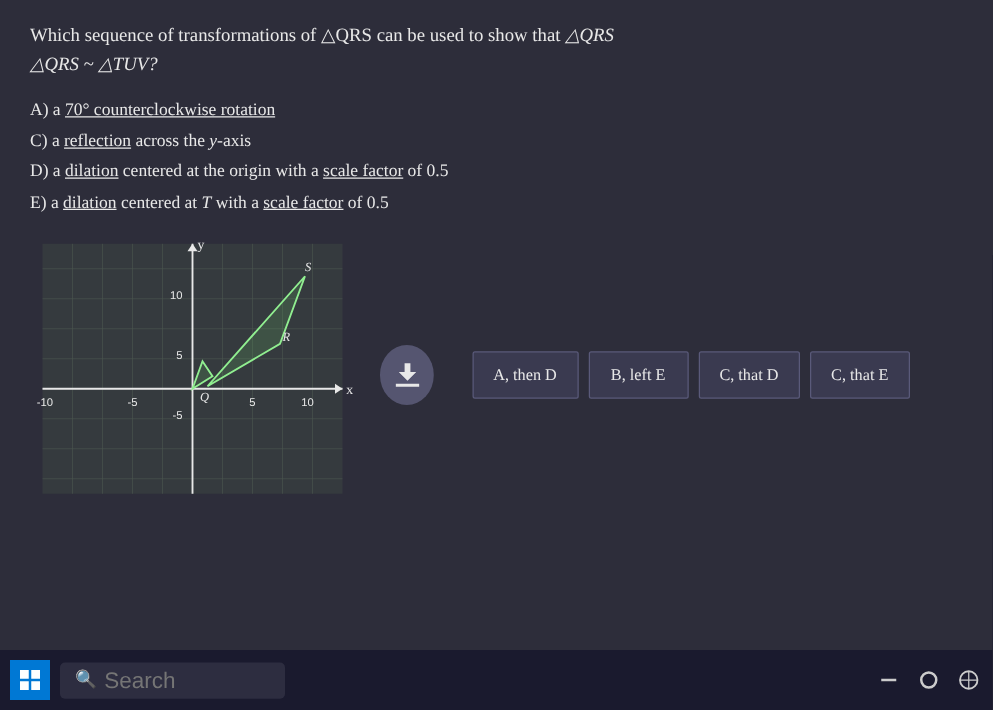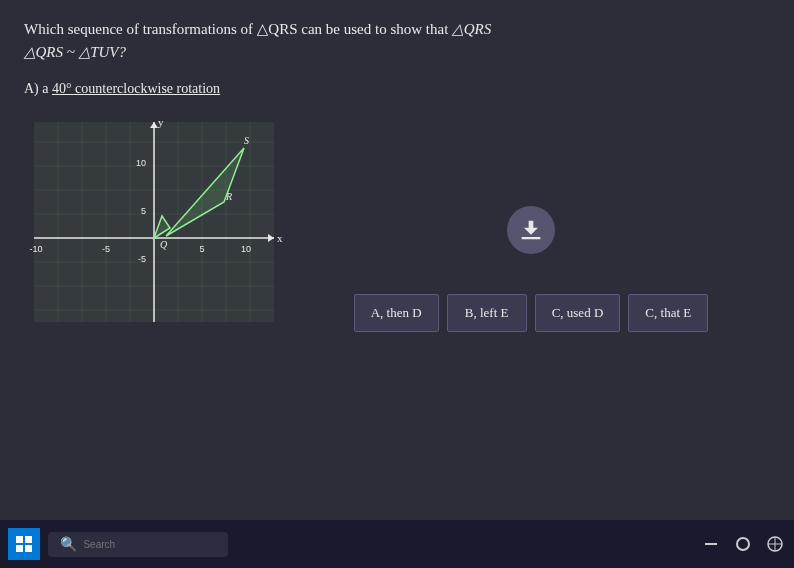--- a/index.html
+++ b/index.html
@@ -56,21 +56,21 @@
     }
 
     .graph-container svg {
       width: 100%;
       height: 100%;
     }
 
     .right-side {
       flex: 1;
       display: flex;
-      flex-direction: column;
+      flex-direction: row;
       align-items: center;
       justify-content: flex-end;
       height: 220px;
     }
 
     .download-icon {
       width: 48px;
       height: 48px;
       background: #555570;
       border-radius: 50%;
@@ -145,21 +145,21 @@
       padding: 4px 12px;
       gap: 6px;
       flex: 0 0 180px;
     }
 
     .search-bar input {
       background: transparent;
       border: none;
       outline: none;
       color: #7dd3fc;
-      font-size: 10px;
+      font-size: 18px;
       width: 130px;
     }
 
     .search-icon {
       color: #aaa;
       font-size: 14px;
     }
 
     .taskbar-right {
       margin-left: auto;
@@ -184,21 +184,30 @@
 <div class="main-content">
   <div class="question-text">
     <span>Which sequence of transformations of △QRS can be used to show that</span>
     <span class="math-text"> <i>△QRS</i></span>
     <span> </span><br>
     <span><i>△QRS ~ △TUV?</i></span>
   </div>
 
   <div class="options">
     <div>
-      A) a <span class="underline">40° counterclockwise rotation</span>
+      A) a <span class="underline">70° counterclockwise rotation</span>
+    </div>
+    <div>
+      C) a <span class="underline">reflection</span> across the <i>y</i>-axis
+    </div>
+    <div>
+      D) a <span class="underline">dilation</span> centered at the origin with a <span class="underline">scale factor</span> of 0.5
+    </div>
+    <div>
+      E) a <span class="underline">dilation</span> centered at <i>T</i> with a <span class="underline">scale factor</span> of 0.5
     </div>
   </div>
 
   <div class="content-area">
     <div class="graph-container">
       <svg viewBox="0 0 260 220">
 
         <rect x="10" y="10" width="240" height="200" fill="#4a5a4a" opacity="0.3"></rect>
 
         <g stroke="#5a6a5a" stroke-width="0.5" opacity="0.6">
@@ -254,21 +263,21 @@
     <div class="right-side">
       <div class="download-icon">
         <svg viewBox="0 0 24 24">
           <path d="M12 16l-6-6h4V4h4v6h4l-6 6zM4 18h16v2H4v-2z"></path>
         </svg>
       </div>
 
       <div class="buttons-row">
         <button class="answer-btn">A, then D</button>
         <button class="answer-btn">B, left E</button>
-        <button class="answer-btn">C, used D</button>
+        <button class="answer-btn">C, that D</button>
         <button class="answer-btn">C, that E</button>
       </div>
     </div>
   </div>
 </div>
 
 <div class="taskbar">
   <div class="taskbar-start">
     <svg viewBox="0 0 18 18">
       <rect x="1" y="1" width="7" height="7" fill="white"></rect>

